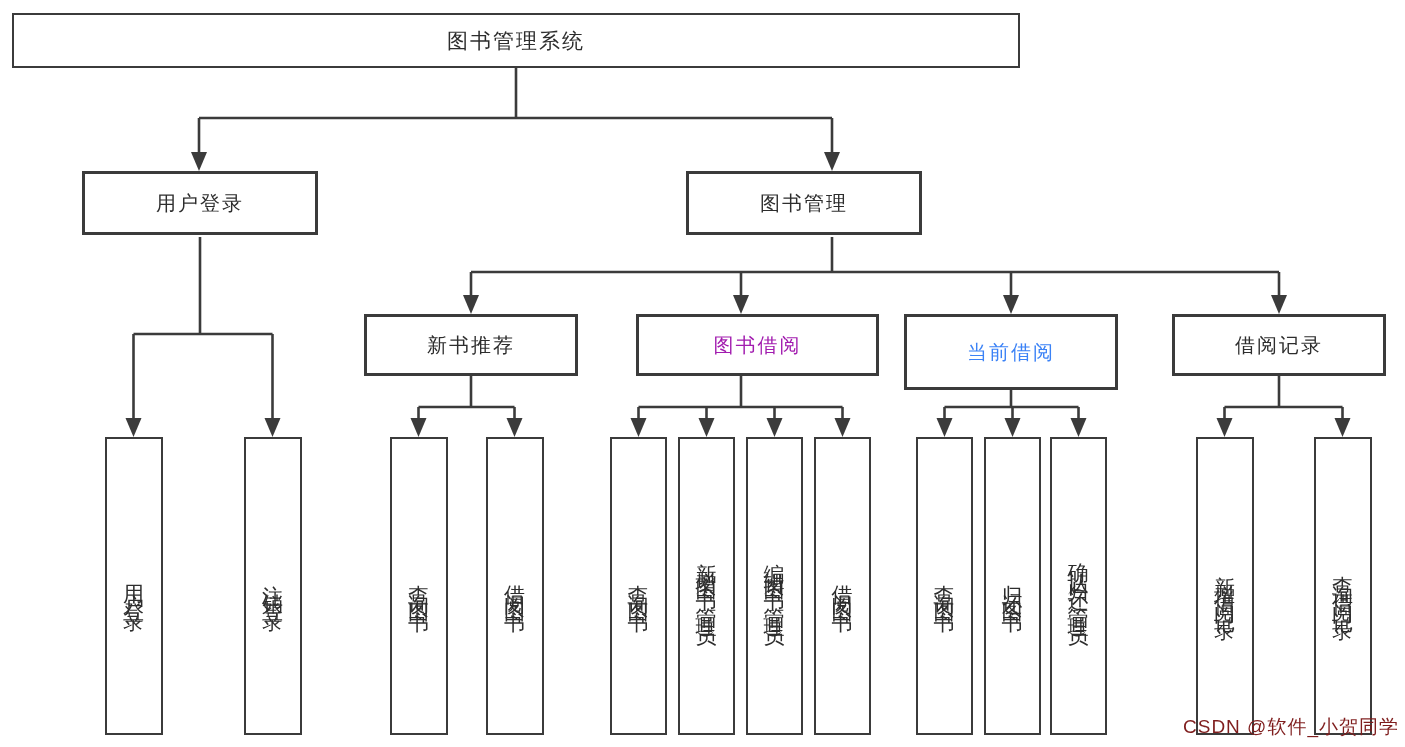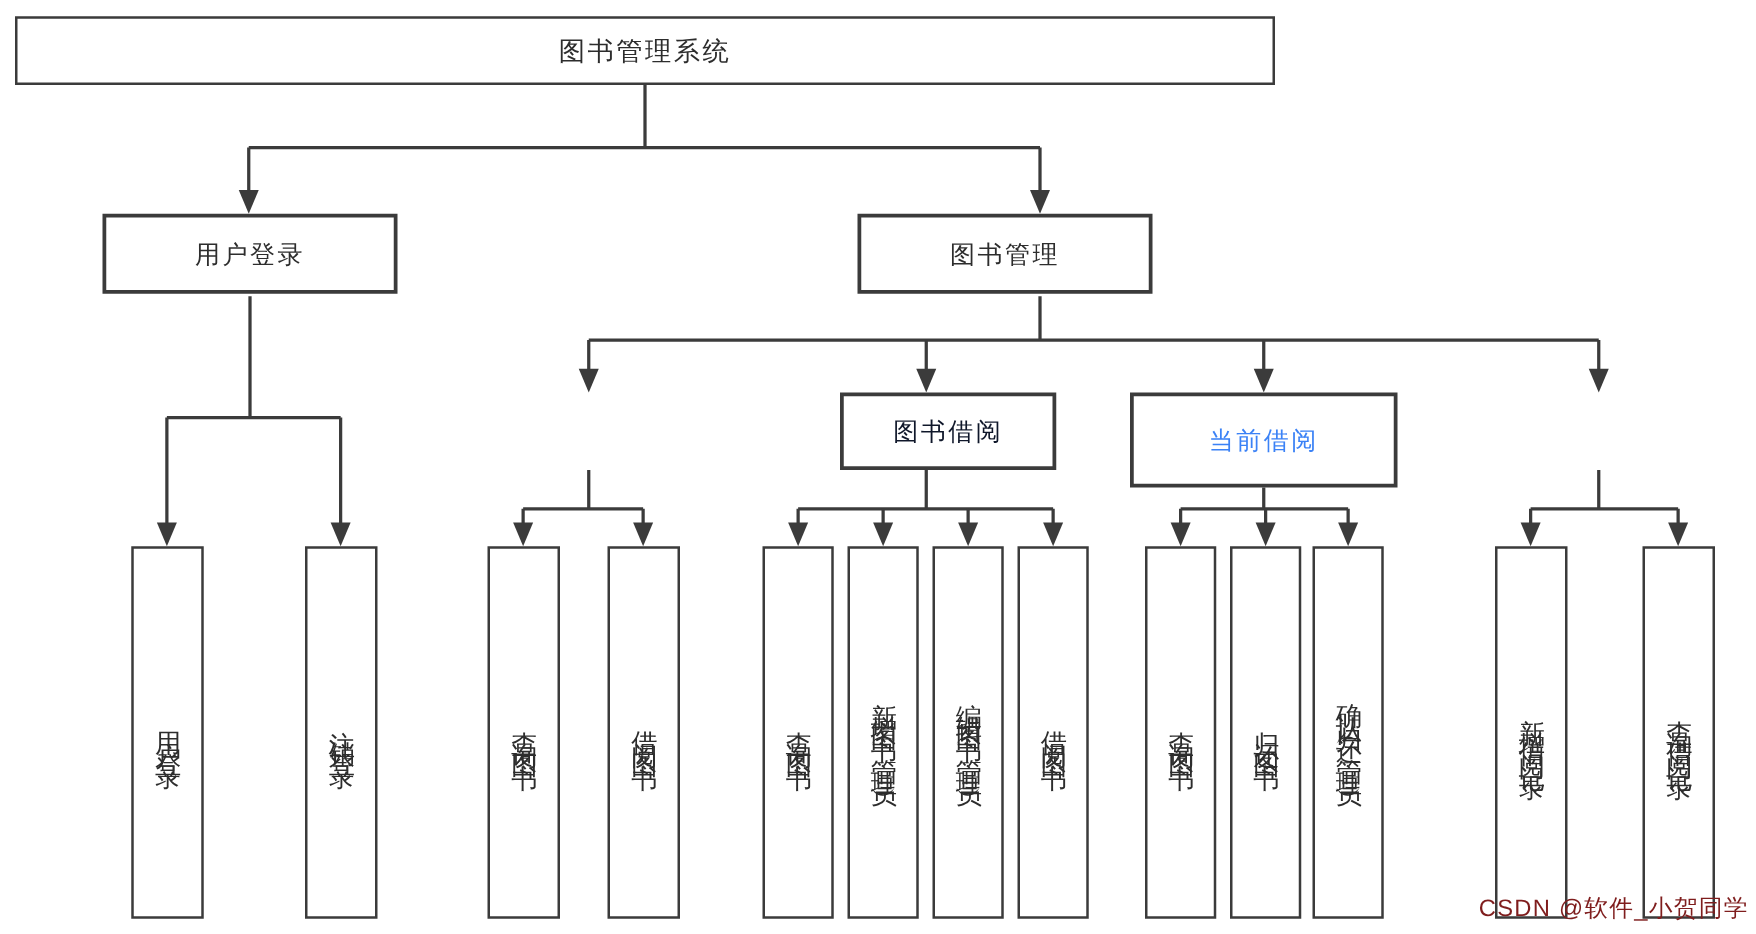--- a/index.html
+++ b/index.html
@@ -118,22 +118,24 @@
       <polygon points="1216.5,418 1232.5,418 1224.5,437" fill="#3b3b3b"></polygon>
       <line x1="1342.5" y1="407" x2="1342.5" y2="420" stroke="#3b3b3b" stroke-width="2.6"></line>
       <polygon points="1334.5,418 1350.5,418 1342.5,437" fill="#3b3b3b"></polygon>
     </svg>
 
   <div class="box h lv1" style="left: 12px; top: 13px; width: 1008px; height: 55px; border-color: rgb(59, 59, 59); color: rgb(45, 45, 45); background: rgb(255, 255, 255);">图书管理系统</div>
 
   <div class="box h lv2" style="left: 82px; top: 171px; width: 236px; height: 64px; border-color: rgb(59, 59, 59); color: rgb(45, 45, 45); background: rgb(255, 255, 255);">用户登录</div>
   <div class="box h lv2" style="left: 686px; top: 171px; width: 236px; height: 64px; border-color: rgb(59, 59, 59); color: rgb(45, 45, 45); background: rgb(255, 255, 255);">图书管理</div>
 
-  <div class="box h lv3" style="left: 672px; top: 314px; width: 173px; height: 62px; border-color: rgb(59, 59, 59); color: #0f172a; background: rgb(255, 255, 255);">图书借阅</div>
+  <div class="box h lv3" style="left: 364px; top: 314px; width: 214px; height: 62px; border-color: rgb(59, 59, 59); color: rgb(45, 45, 45); background: rgb(255, 255, 255);">新书推荐</div>
+  <div class="box h lv3" style="left: 636px; top: 314px; width: 243px; height: 62px; border-color: rgb(59, 59, 59); color: #a21caf; background: rgb(255, 255, 255);">图书借阅</div>
   <div class="box h lv3" style="left: 904px; top: 314px; width: 214px; height: 76px; border-color: rgb(59, 59, 59); color: #3b82f6; background: rgb(255, 255, 255);">当前借阅</div>
+  <div class="box h lv3" style="left: 1172px; top: 314px; width: 214px; height: 62px; border-color: rgb(59, 59, 59); color: rgb(45, 45, 45); background: rgb(255, 255, 255);">借阅记录</div>
 
   <div class="box v" style="left: 105px; top: 437px; width: 58px; height: 298px; border-color: rgb(59, 59, 59); color: rgb(45, 45, 45); background: rgb(255, 255, 255);">用户登录</div>
   <div class="box v" style="left: 244px; top: 437px; width: 58px; height: 298px; border-color: rgb(59, 59, 59); color: rgb(45, 45, 45); background: rgb(255, 255, 255);">注销登录</div>
 
   <div class="box v" style="left: 390px; top: 437px; width: 58px; height: 298px; border-color: rgb(59, 59, 59); color: rgb(45, 45, 45); background: rgb(255, 255, 255);">查询图书</div>
   <div class="box v" style="left: 486px; top: 437px; width: 58px; height: 298px; border-color: rgb(59, 59, 59); color: rgb(45, 45, 45); background: rgb(255, 255, 255);">借阅图书</div>
 
   <div class="box v" style="left: 610px; top: 437px; width: 57px; height: 298px; border-color: rgb(59, 59, 59); color: rgb(45, 45, 45); background: rgb(255, 255, 255);">查询图书</div>
   <div class="box v" style="left: 678px; top: 437px; width: 57px; height: 298px; border-color: rgb(59, 59, 59); color: rgb(45, 45, 45); background: rgb(255, 255, 255);">新增图书（管理员）</div>
   <div class="box v" style="left: 746px; top: 437px; width: 57px; height: 298px; border-color: rgb(59, 59, 59); color: rgb(45, 45, 45); background: rgb(255, 255, 255);">编辑图书（管理员）</div>

